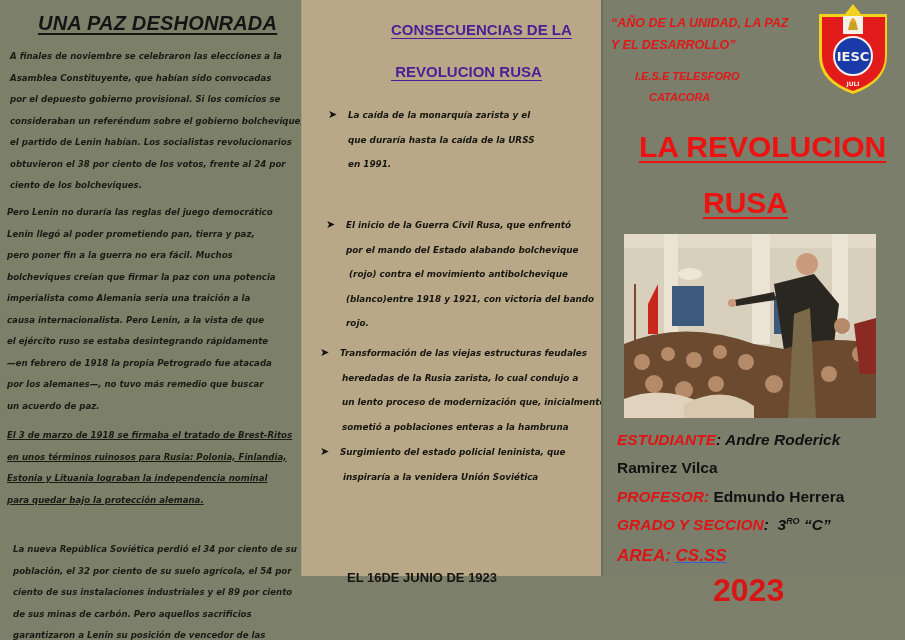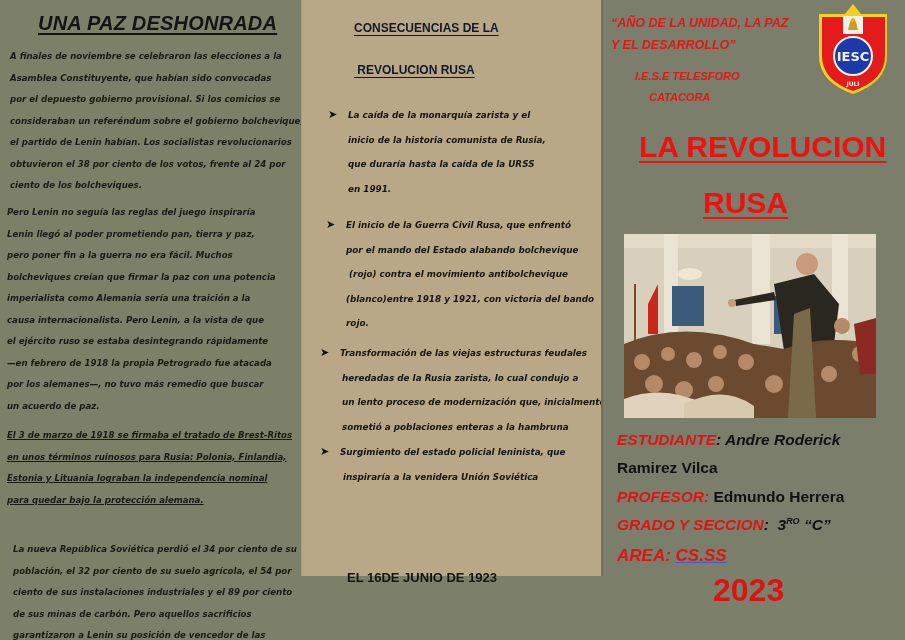--- a/index.html
+++ b/index.html
@@ -5,21 +5,21 @@
   html, body { margin:0; padding:0; }
   body { width:905px; height:640px; overflow:hidden; position:relative; background:#7c806a; font-family:"DejaVu Sans", sans-serif; }
   .panel { position:absolute; top:0; height:576px; box-sizing:border-box; }
   #left { left:0; width:301px; background:#7d8069; }
   #mid { left:301px; width:300px; background:#b9a887; border-left:1px solid #9aa08a; }
   #right { left:601px; width:304px; background:#7b7e6a; border-left:2px solid #6e7160; }
   .left-title { position:absolute; left:38px; top:12px; font-family:"Liberation Sans", sans-serif; font-style:italic; font-weight:bold; font-size:20px; color:#141414; text-decoration:underline; text-underline-offset:3px; letter-spacing:0.2px; }
   .para { position:absolute; left:10px; width:285px; font-family:"DejaVu Sans", sans-serif; font-style:italic; font-weight:bold; font-size:8.6px; line-height:21.5px; color:#1a1a14; }
   .para .ln { display:block; white-space:nowrap; }
 
-  .mid-title { position:absolute; font-family:"Liberation Sans", sans-serif; font-weight:bold; font-size:12px; color:#0f172a; text-decoration:underline; text-underline-offset:3px; }
+  .mid-title { position:absolute; font-family:"Liberation Sans", sans-serif; font-weight:bold; font-size:15px; color:#4c1d95; text-decoration:underline; text-underline-offset:3px;margin-left:37px; }
   .bullet { position:absolute; font-family:"DejaVu Sans", sans-serif; font-style:italic; font-weight:bold; font-size:8.8px; line-height:24.5px; color:#16150f; white-space:nowrap; }
   .bullet .arrow { position:absolute; left:-20px; top:0; font-style:normal; font-size:11px; color:#111; }
   .bullet .ln { display:block; }
   .end-text { position:absolute; font-family:"Liberation Sans", sans-serif; font-weight:bold; font-size:13px; color:#15140f; white-space:nowrap; }
 
   .motto { position:absolute; left:611px; top:12px; font-family:"Liberation Sans", sans-serif; font-style:italic; font-weight:bold; font-size:12.5px; line-height:22px; color:#e01818; }
   .school { position:absolute; font-family:"Liberation Sans", sans-serif; font-style:italic; font-weight:bold; font-size:11px; color:#e01818; white-space:nowrap; }
   .big-title { position:absolute; font-family:"Liberation Sans", sans-serif; font-weight:bold; font-size:30px; color:#ee1111; text-decoration:underline; text-decoration-thickness:2px; text-underline-offset:4px; white-space:nowrap; }
   .info { position:absolute; left:617px; font-family:"Liberation Sans", sans-serif; font-weight:bold; font-style:italic; font-size:15.5px; white-space:nowrap; color:#111; }
   .info .lbl { color:#dd1515; }
@@ -41,21 +41,21 @@
     <span class="ln">A finales de noviembre se celebraron las elecciones a la</span>
     <span class="ln"> Asamblea Constituyente, que habían sido convocadas</span>
     <span class="ln">por el depuesto gobierno provisional. Si los comicios se</span>
     <span class="ln">consideraban un referéndum sobre el gobierno bolchevique,</span>
     <span class="ln">el partido de Lenin habían. Los socialistas revolucionarios</span>
     <span class="ln">obtuvieron el 38 por ciento de los votos, frente al 24 por</span>
     <span class="ln"> ciento de los bolcheviques.</span>
   </div>
 
   <div class="para" style="top:202px; left:7px;">
-    <span class="ln"> Pero Lenin no seguía las reglas del juego inspiraría</span>
+    <span class="ln"> Pero Lenin no duraría las reglas del juego democrático</span>
     <span class="ln">Lenin llegó al poder prometiendo pan, tierra y paz,</span>
     <span class="ln">pero poner fin a la guerra no era fácil. Muchos</span>
     <span class="ln"> bolcheviques creían que firmar la paz con una potencia</span>
     <span class="ln"> imperialista como Alemania sería una traición a la</span>
     <span class="ln">causa internacionalista. Pero Lenin, a la vista de que</span>
     <span class="ln">el ejército ruso se estaba desintegrando rápidamente</span>
     <span class="ln"> —en febrero de 1918 la propia Petrogrado fue atacada</span>
     <span class="ln">por los alemanes—, no tuvo más remedio que buscar</span>
     <span class="ln">un acuerdo de paz.</span>
   </div>
@@ -76,21 +76,20 @@
   </div>
 </div>
 
 <div id="mid" class="panel">
   <div class="mid-title" style="left:52px; top:21px;">CONSECUENCIAS DE LA</div>
   <div class="mid-title" style="left:52px; top:63px; white-space:pre;text-align:center;"> REVOLUCION RUSA</div>
 
   <div class="bullet" style="left:46px; top:103px;">
     <span class="arrow">➤</span>
     <span class="ln">La caída de la monarquía zarista y el</span>
-    <span class="ln">inicio de la historia comunista de Rusia,</span>
     <span class="ln">que duraría hasta la caída de la URSS</span>
     <span class="ln">en 1991.</span>
   </div>
 
   <div class="bullet" style="left:44px; top:213px;">
     <span class="arrow">➤</span>
     <span class="ln">El inicio de la Guerra Civil Rusa, que enfrentó</span>
     <span class="ln">por el mando del Estado alabando bolchevique</span>
     <span class="ln" style="white-space:pre;"> (rojo) contra el movimiento antibolchevique</span>
     <span class="ln">(blanco)entre 1918 y 1921, con victoria del bando</span>

